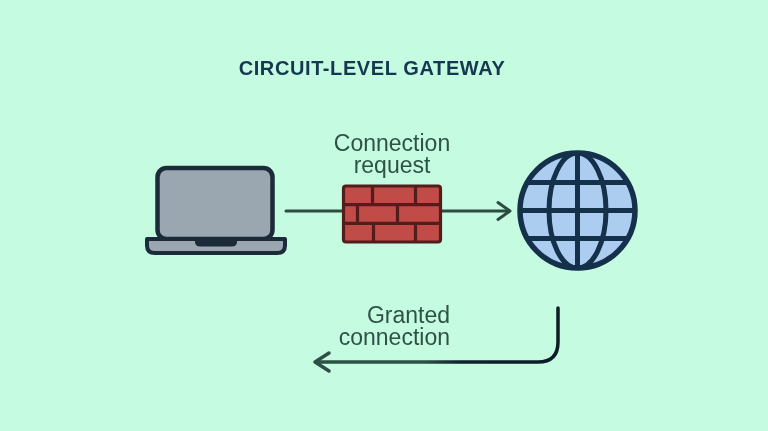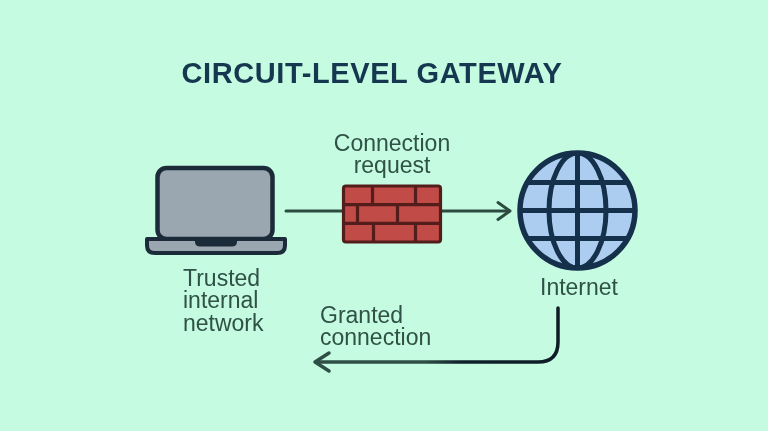--- a/index.html
+++ b/index.html
@@ -13,21 +13,21 @@
     background: #C5FCE1;
     overflow: hidden;
     font-family: "Liberation Sans", sans-serif;
   }
   .title {
     position: absolute;
     top: 57px;
     left: 0;
     width: 744px;
     text-align: center;
-    font-size: 29px;
+    font-size: 20px;
     font-weight: 700;
     letter-spacing: 0.6px;
     color: #15374F;
   }
   .label {
     position: absolute;
     font-size: 23px;
     line-height: 22.3px;
     color: #2F5146;
     white-space: pre-line;
@@ -46,21 +46,21 @@
   .label.dst {
     left: 519px;
     top: 276px;
     width: 120px;
     text-align: center;
   }
   .label.grant {
     left: 320px;
     top: 304px;
     width: 130px;
-    text-align: left;
+    text-align: right;
   }
   #diagram-svg {
     position: absolute;
     inset: 0;
   }
 </style>
 </head>
 <body>
 
 <div id="stage">
@@ -113,22 +113,18 @@
         <line x1="518" y1="238.5" x2="637" y2="238.5"></line>
       </g>
     </g>
 
     <g fill="none" stroke-linecap="round" stroke-linejoin="round">
       <path d="M558 308 V342 Q558 362 538 362 H317" stroke="url(#grantGrad)" stroke-width="3.5"></path>
       <path d="M329 353 L315 362 L329 371" stroke="#2E4F45" stroke-width="3.5"></path>
     </g>
   </svg>
 
-  <div class="label src">Trusted
-internal
-network</div>
   <div class="label req">Connection
 request</div>
-  <div class="label dst">Internet</div>
   <div class="label grant">Granted
 connection</div>
 
 </div>
 
 </body></html>

